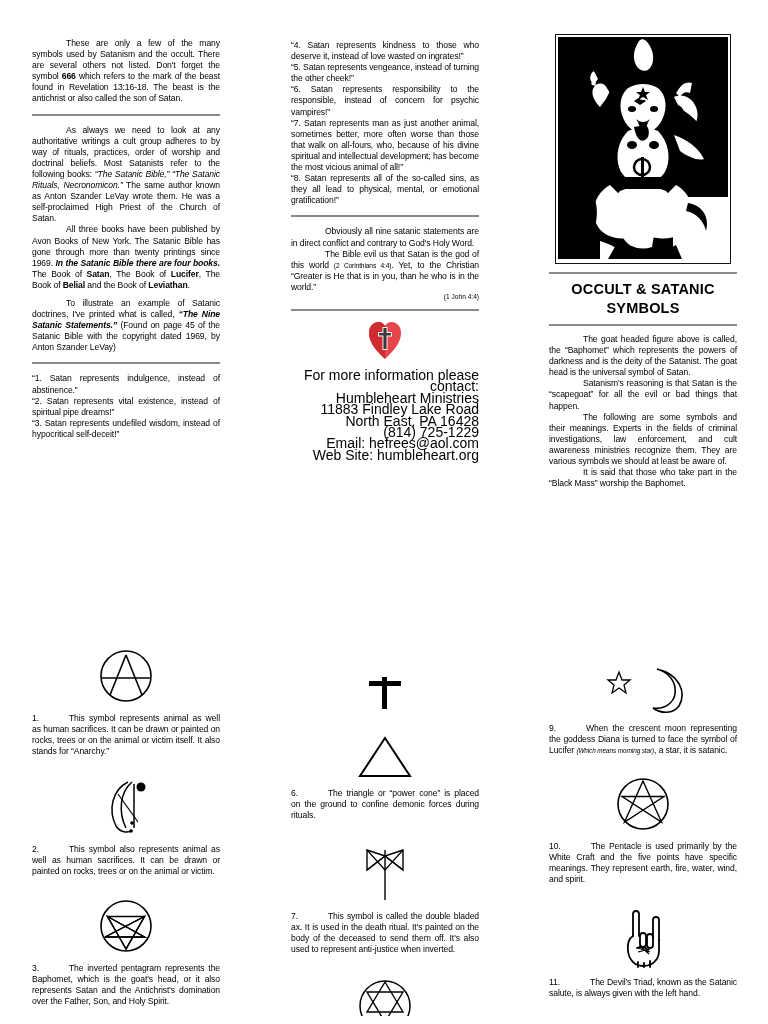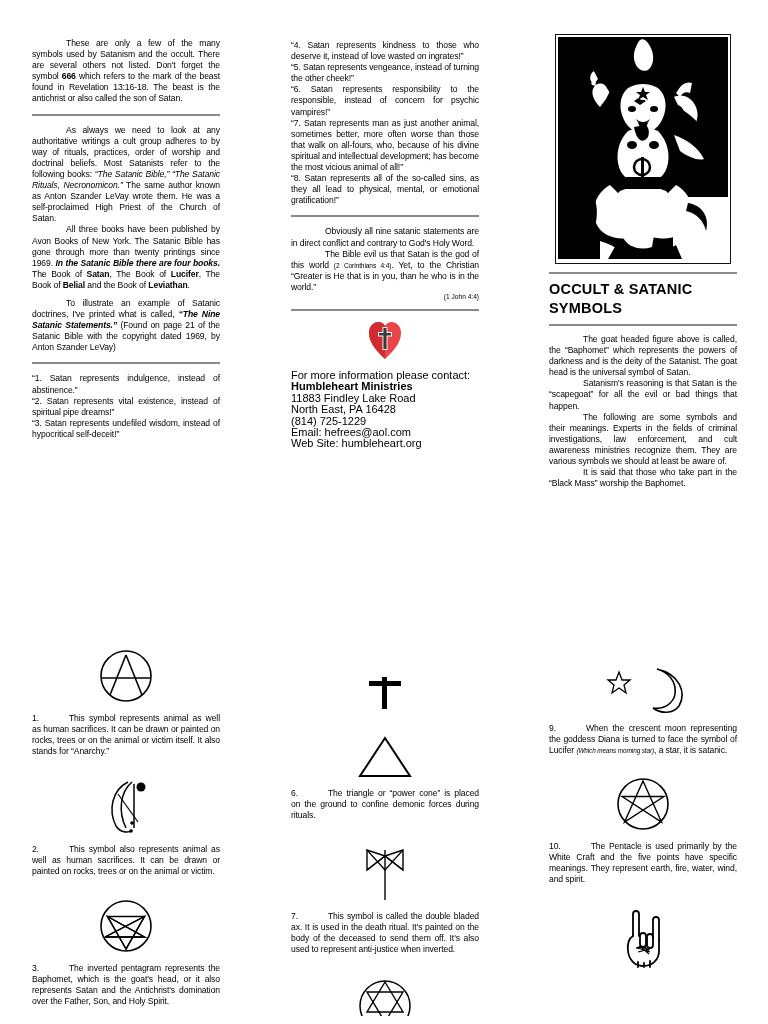--- a/index.html
+++ b/index.html
@@ -58,44 +58,44 @@
     border: 0;
     border-top: 2px solid #8a8a8a;
     margin: 9px 0 9px 0;
     height: 0;
   }
 
   
   .title {
     font-size: 14.5px;
     font-weight: bold;
-    text-align: left;
+    text-align: center;
     line-height: 19px;
     letter-spacing: 0.2px;
   }
 
   
   .baphomet-frame {
     width: 174px;
     height: 228px;
     border: 1.5px solid #111;
     margin: 0 auto;
     background: #ffffff;
     position: relative;
     overflow: hidden;
   }
   .baphomet-svg { display: block; width: 100%; height: 100%; }
 
   
   .contact {
-    text-align: left;
-    font-size: 11px;
+    text-align: right;
+    font-size: 14px;
     line-height: 11.4px;
   }
-  .contact .org { font-weight: bold; }
+  .contact .org { font-weight: normal; }
   .logo-wrap {
     display: block;
     text-align: center;
     margin: 2px 0 6px 0;
   }
 
   
   .sym-fig {
     text-align: center;
     margin: 0 0 6px 0;
@@ -122,21 +122,21 @@
     <p class="p ind"><span>These are only a few of the many symbols used by Satanism and the occult. There are several others not listed. Don't forget the symbol </span><b>666</b><span> which refers to the mark of the beast found in Revelation 13:16-18. The beast is the antichrist or also called the son of Satan.</span></p>
 
     <hr class="rule">
 
     <p class="p ind"><span>As always we need to look at any authoritative writings a cult group adheres to by way of rituals, practices, order of worship and doctrinal beliefs. Most Satanists refer to the following books: </span><i>“The Satanic Bible,” “The Satanic Rituals, Necronomicon.”</i><span> The same author known as Anton Szander LeVay wrote them. He was a self-proclaimed High Priest of the Church of Satan.</span></p>
 
     <p class="p ind"><span>All three books have been published by Avon Books of New York. The Satanic Bible has gone through more than twenty printings since 1969. </span><span class="bi">In the Satanic Bible there are four books.</span><span> The Book of </span><b>Satan</b><span>, The Book of </span><b>Lucifer</b><span>, The Book of </span><b>Belial</b><span> and the Book of </span><b>Leviathan</b><span>.</span></p>
 
     <div class="gap"></div>
 
-    <p class="p ind"><span>To illustrate an example of Satanic doctrines, I've printed what is called, </span><span class="bi">“The Nine Satanic Statements.”</span><span> (Found on page 21 of the Satanic Bible with the copyright dated 1969, by Anton Szander LeVay)</span></p>
+    <p class="p ind"><span>To illustrate an example of Satanic doctrines, I've printed what is called, </span><span class="bi">“The Nine Satanic Statements.”</span><span> (Found on page 45 of the Satanic Bible with the copyright dated 1969, by Anton Szander LeVay)</span></p>
 
     <hr class="rule">
 
     <p class="p">“1. Satan represents indulgence, instead of abstinence.”</p>
     <p class="p">“2. Satan represents vital existence, instead of spiritual pipe dreams!”</p>
     <p class="p">“3. Satan represents undefiled wisdom, instead of hypocritical self-deceit!”</p>
   </div>
 
   <div class="col col-2" style="top:40px;">
     <p class="p">“4. Satan represents kindness to those who deserve it, instead of love wasted on ingrates!”</p>
@@ -382,15 +382,16 @@
 
           <path d="M21 42 C25 40 29 41 32 44"></path>
 
           <path d="M17 30 C13 32 11 38 12 45 C13 54 19 60 27 60 C36 60 43 54 43 45 L43 34"></path>
 
           <path d="M22 56 L22 61 M28 57 L28 61 M34 55 L34 61"></path>
         </g>
         <path d="M22 42 L34 46 M22 46 L34 43 M24 40 L33 48" stroke="#000" stroke-width="1.2" fill="none"></path>
       </svg>
     </div>
+    <p class="sym-text"><span class="sym-num">11.</span><span class="sym-sp"></span><span>The Devil's Triad, known as the Satanic salute, is always given with the left hand.</span></p>
   </div>
 
 </div>
 
 </body></html>

